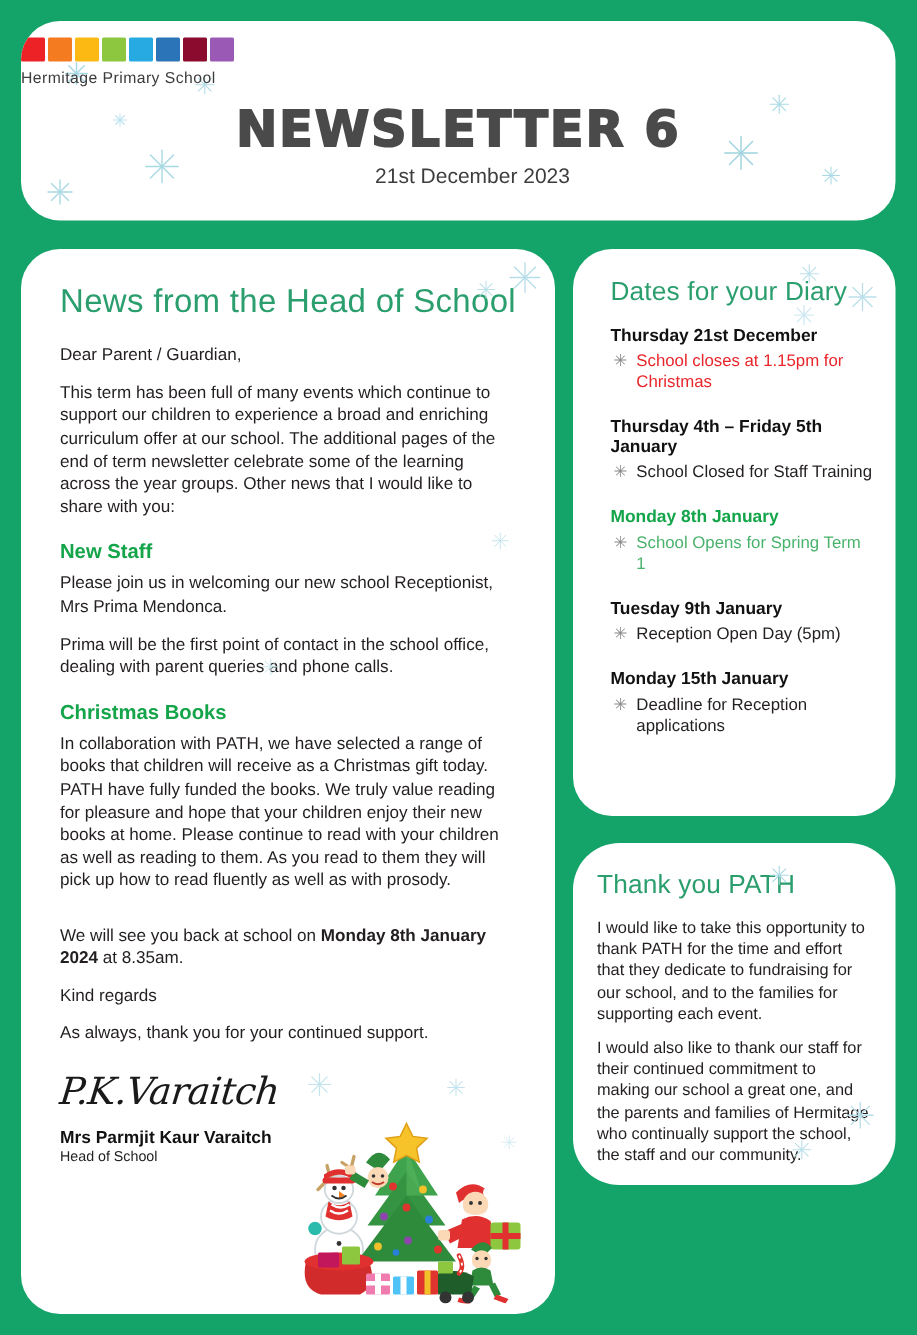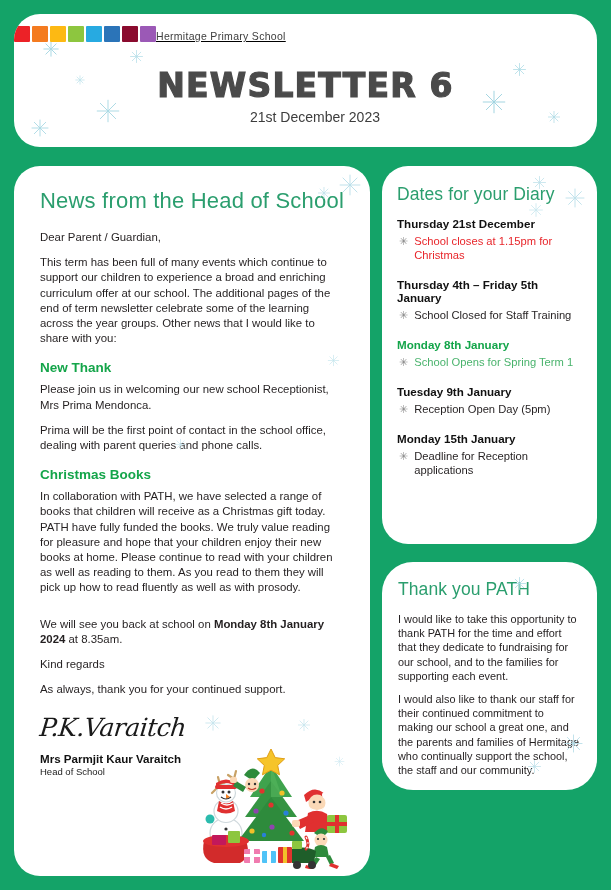--- a/index.html
+++ b/index.html
@@ -19,21 +19,21 @@
   .header-card {
     position: absolute;
     left: 14px; top: 14px;
     width: 583px; height: 133px;
     background: #ffffff;
     border-radius: 26px;
     overflow: hidden;
   }
   .logo-wrap {
     position: absolute; left: 0; right: 0; top: 11px;
-    display: flex; flex-direction: row; align-items: flex-end; text-decoration: underline;
+    display: flex; flex-direction: column; align-items: flex-start;
   }
   .logo-squares { display: flex; gap: 2px; }
   .logo-squares span {
     display: block; width: 16px; height: 16px; border-radius: 1px;
   }
   .logo-name {
     margin-top: 5px;
     font-size: 10.5px;
     color: #3c3c3c;
     letter-spacing: .3px;
@@ -89,21 +89,21 @@
     margin: 16px 0 10px 0; letter-spacing: -.5px;
     transform: skewX(-6deg); transform-origin: left;
   }
   .sig-name { font-size: 11.6px; font-weight: 700; color: #111; }
   .sig-role { font-size: 9.5px; color: #222; margin-top: 1px; }
 
   
   .xmas { position: absolute; left: 196px; top: 741px; width: 162px; height: 128px; }
 
   
-  .dc { padding: 18px 15px 0 15px; }
+  .dc { padding: 18px 15px 0 25px; }
   .h-side {
     font-size: 17.5px; color: #2B9E6E; margin-bottom: 12px; letter-spacing: .1px;
   }
   .d-date {
     font-size: 11.6px; font-weight: 700; color: #111; margin-bottom: 4px;
   }
   .d-date.green { color: #14A54A; }
   .d-item {
     display: flex; gap: 6px; font-size: 11.2px; line-height: 14px;
     color: #231f20; margin-bottom: 16px; padding-left: 2px;
@@ -297,21 +297,21 @@
             <line x1="15.7" y1="4.3" x2="4.3" y2="15.7"></line>
           </g>
         </svg>
       </div>
 
     <div class="lc">
       <div class="h-main">News from the Head of School</div>
       <div class="body-p">Dear Parent / Guardian,</div>
       <div class="body-p">This term has been full of many events which continue to support our children to experience a broad and enriching curriculum offer at our school. The additional pages of the end of term newsletter celebrate some of the learning across the year groups. Other news that I would like to share with you:</div>
 
-      <div class="h-sub">New Thank</div>
+      <div class="h-sub">New Staff</div>
       <div class="body-p">Please join us in welcoming our new school Receptionist, Mrs Prima Mendonca.</div>
       <div class="body-p">Prima will be the first point of contact in the school office, dealing with parent queries and phone calls.</div>
 
       <div class="h-sub">Christmas Books</div>
       <div class="body-p">In collaboration with PATH, we have selected a range of books that children will receive as a Christmas gift today. PATH have fully funded the books. We truly value reading for pleasure and hope that your children enjoy their new books at home. Please continue to read with your children as well as reading to them. As you read to them they will pick up how to read fluently as well as with prosody.</div>
 
       <div class="gap"></div>
 
       <div class="body-p"><span>We will see you back at school on </span><b class="i">Monday 8th January 2024</b><span> at 8.35am.</span></div>
       <div class="body-p kr">Kind regards</div>

